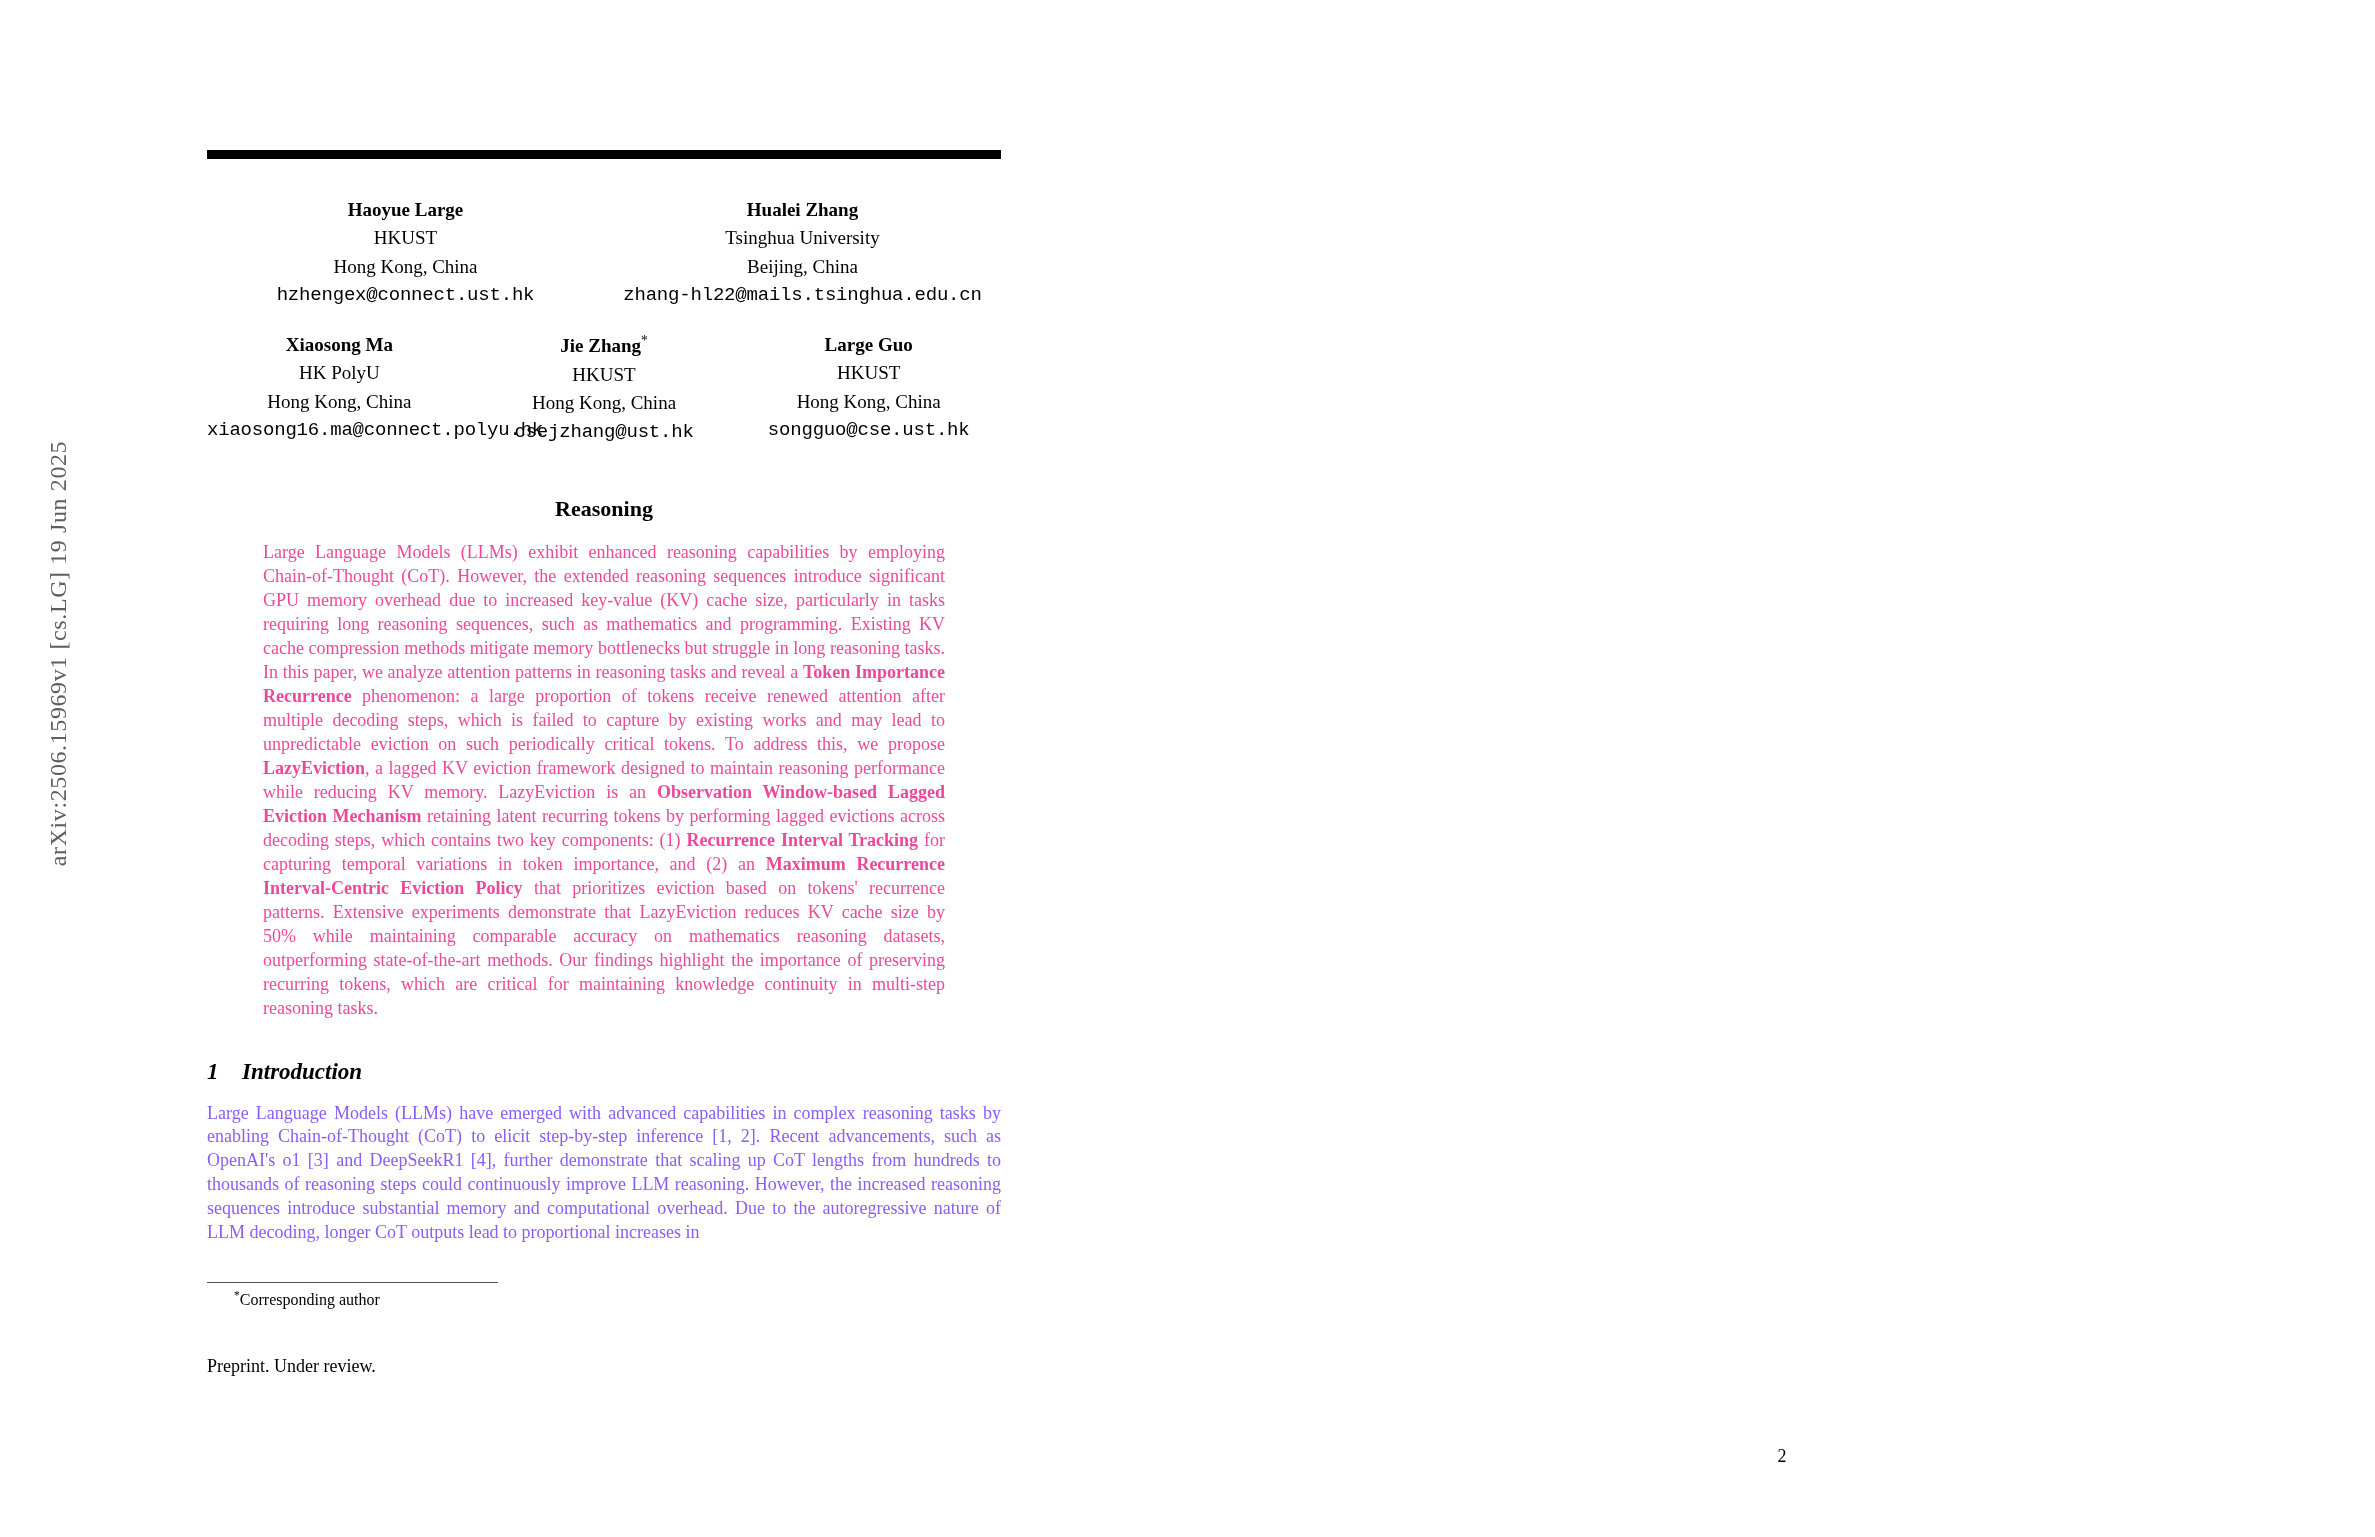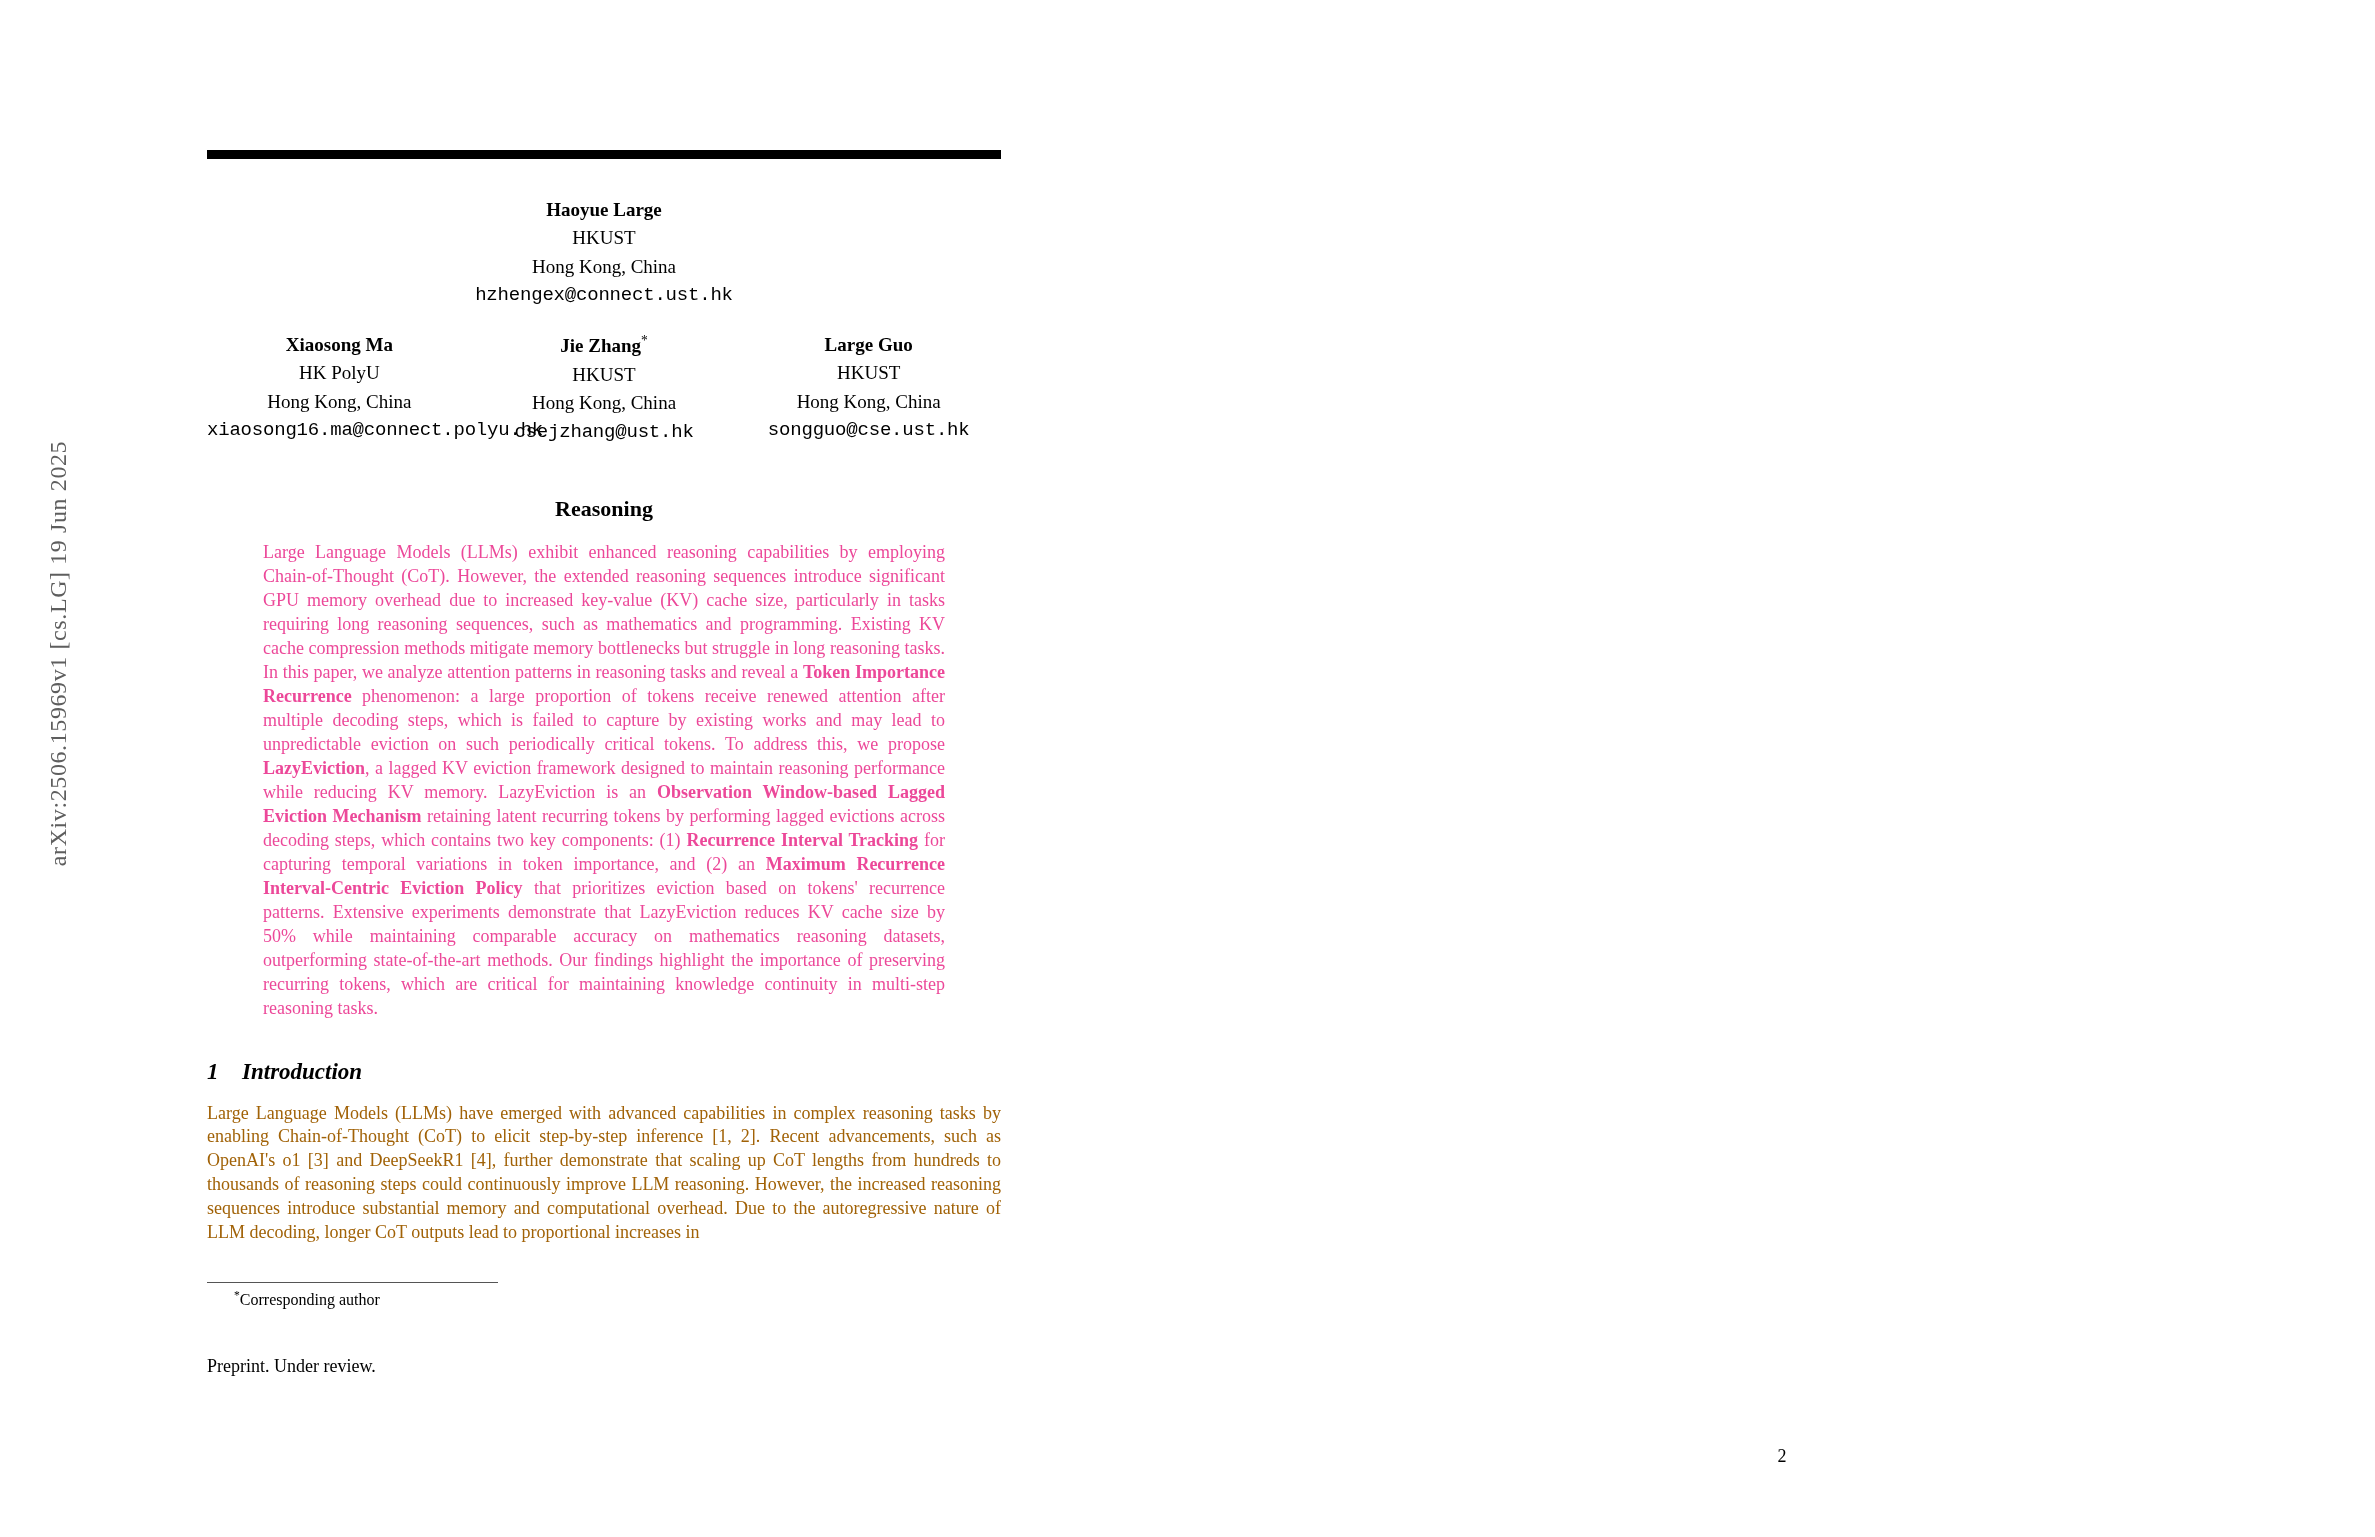--- a/index.html
+++ b/index.html
@@ -36,21 +36,21 @@
 
   .abs-head{text-align:center;font-size:22px;font-weight:bold;margin-top:50px;margin-bottom:17.5px;}
   .abstract{
     margin:0 56px;font-size:18px;line-height:1.335;text-align:justify;
     text-justify:inter-word;hyphens:auto;color:#ec4899;
   }
   .abstract b{font-weight:bold;}
 
   .sec-head{font-size:23px;font-weight:bold;margin-top:39px;margin-bottom:16.5px;font-style:italic;}
   .sec-head .num{display:inline-block;width:35px;}
-  .body-p{font-size:18px;line-height:1.325;text-align:justify;hyphens:auto;color:#a16207;}
+  .body-p{font-size:18px;line-height:1.325;text-align:justify;hyphens:auto;color:#8b5cf6;}
 
   .footnote-rule{width:291px;height:1.6px;background:#555;margin-top:37px;}
   .footnote{font-size:16px;margin-top:5.8px;padding-left:27px;}
   .footnote .star{vertical-align:super;font-size:11.6px;}
   .preprint{font-size:18px;margin-top:47px;}
   .pageno{position:absolute;left:0;right:0;bottom:70px;text-align:center;font-size:18px;}
 </style>
 </head>
 <body>
 
@@ -64,20 +64,26 @@
       <div class="rule-thick"></div>
       <div class="rule-thin"></div>
 
       <div class="authors">
         <div class="author-row">
           <div class="author">
             <div class="nm"><span>Haoyue Large</span></div>
             <div>HKUST</div>
             <div>Hong Kong, China</div>
             <div class="mail">hzhengex@connect.ust.hk</div>
+          </div>
+          <div class="author">
+            <div class="nm"><span>Hualei Zhang</span></div>
+            <div>Tsinghua University</div>
+            <div>Beijing, China</div>
+            <div class="mail">zhang-hl22@mails.tsinghua.edu.cn</div>
           </div>
         </div>
 
         <div class="author-row three" style="margin-top:21.3px;">
           <div class="author">
             <div class="nm"><span>Xiaosong Ma</span></div>
             <div>HK PolyU</div>
             <div>Hong Kong, China</div>
             <div class="mail">xiaosong16.ma@connect.polyu.hk</div>
           </div>

